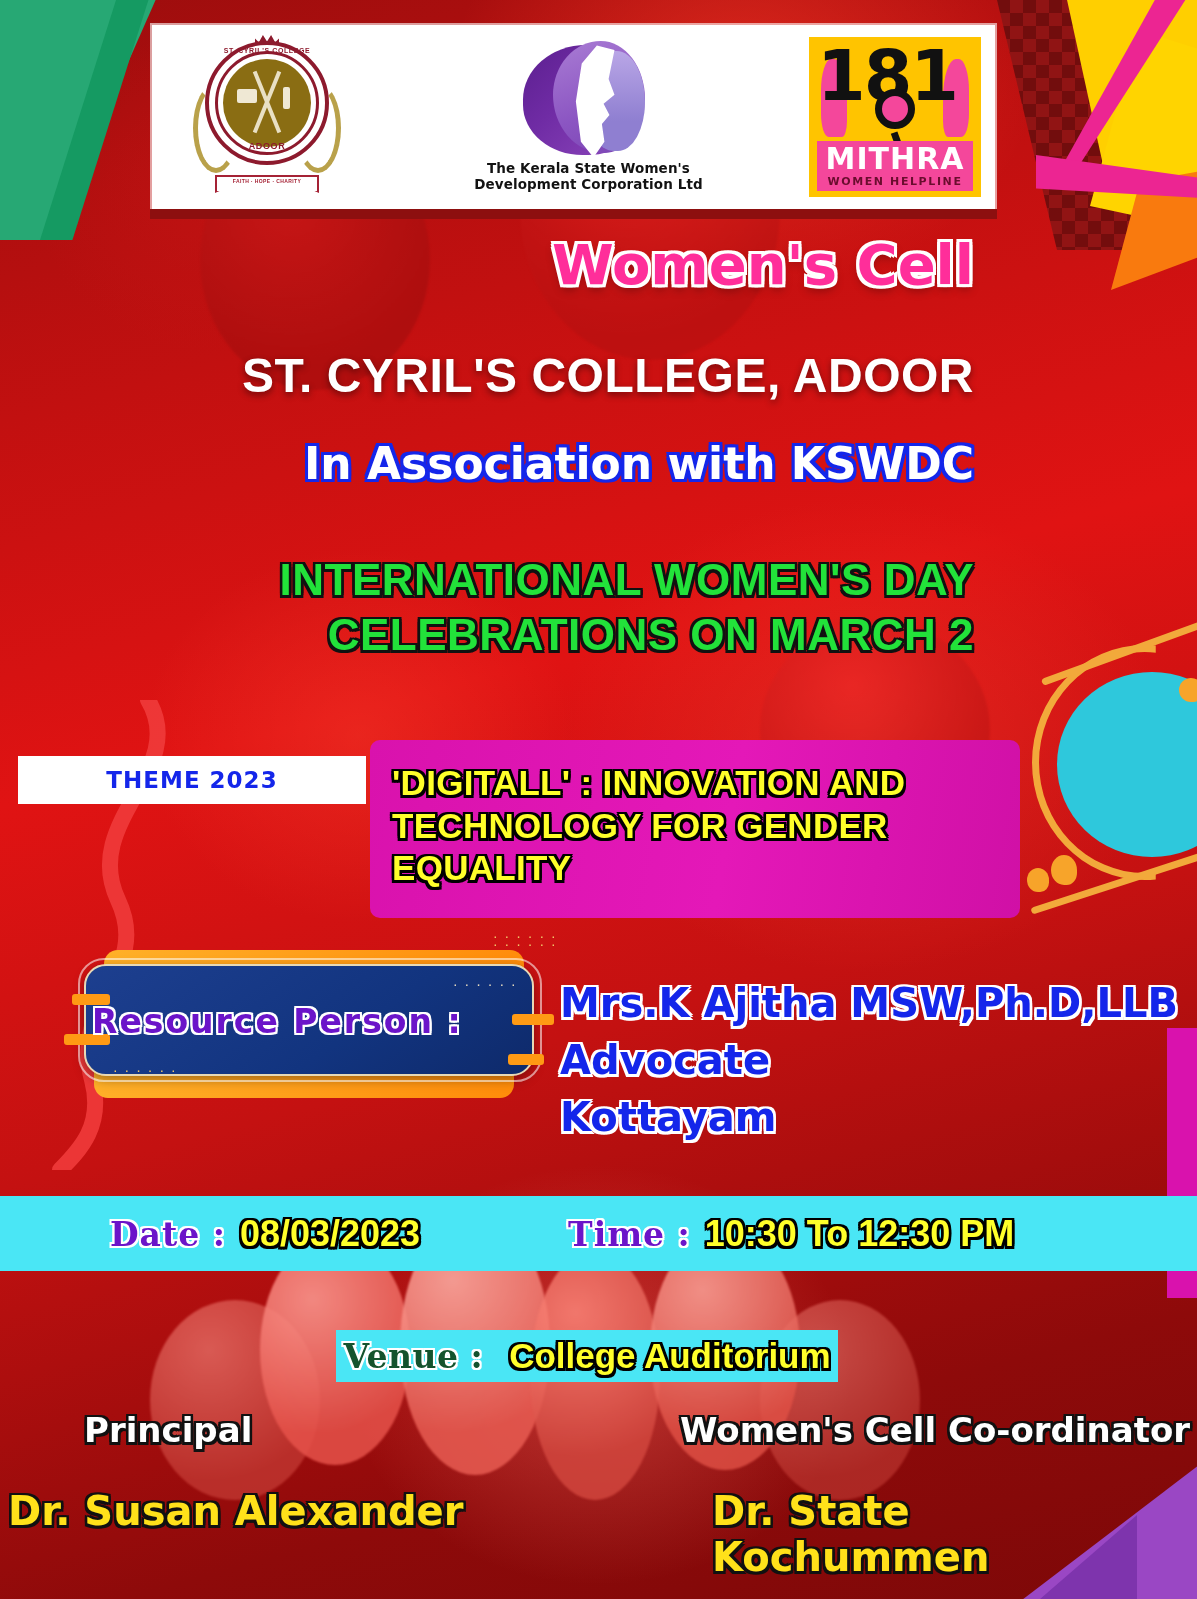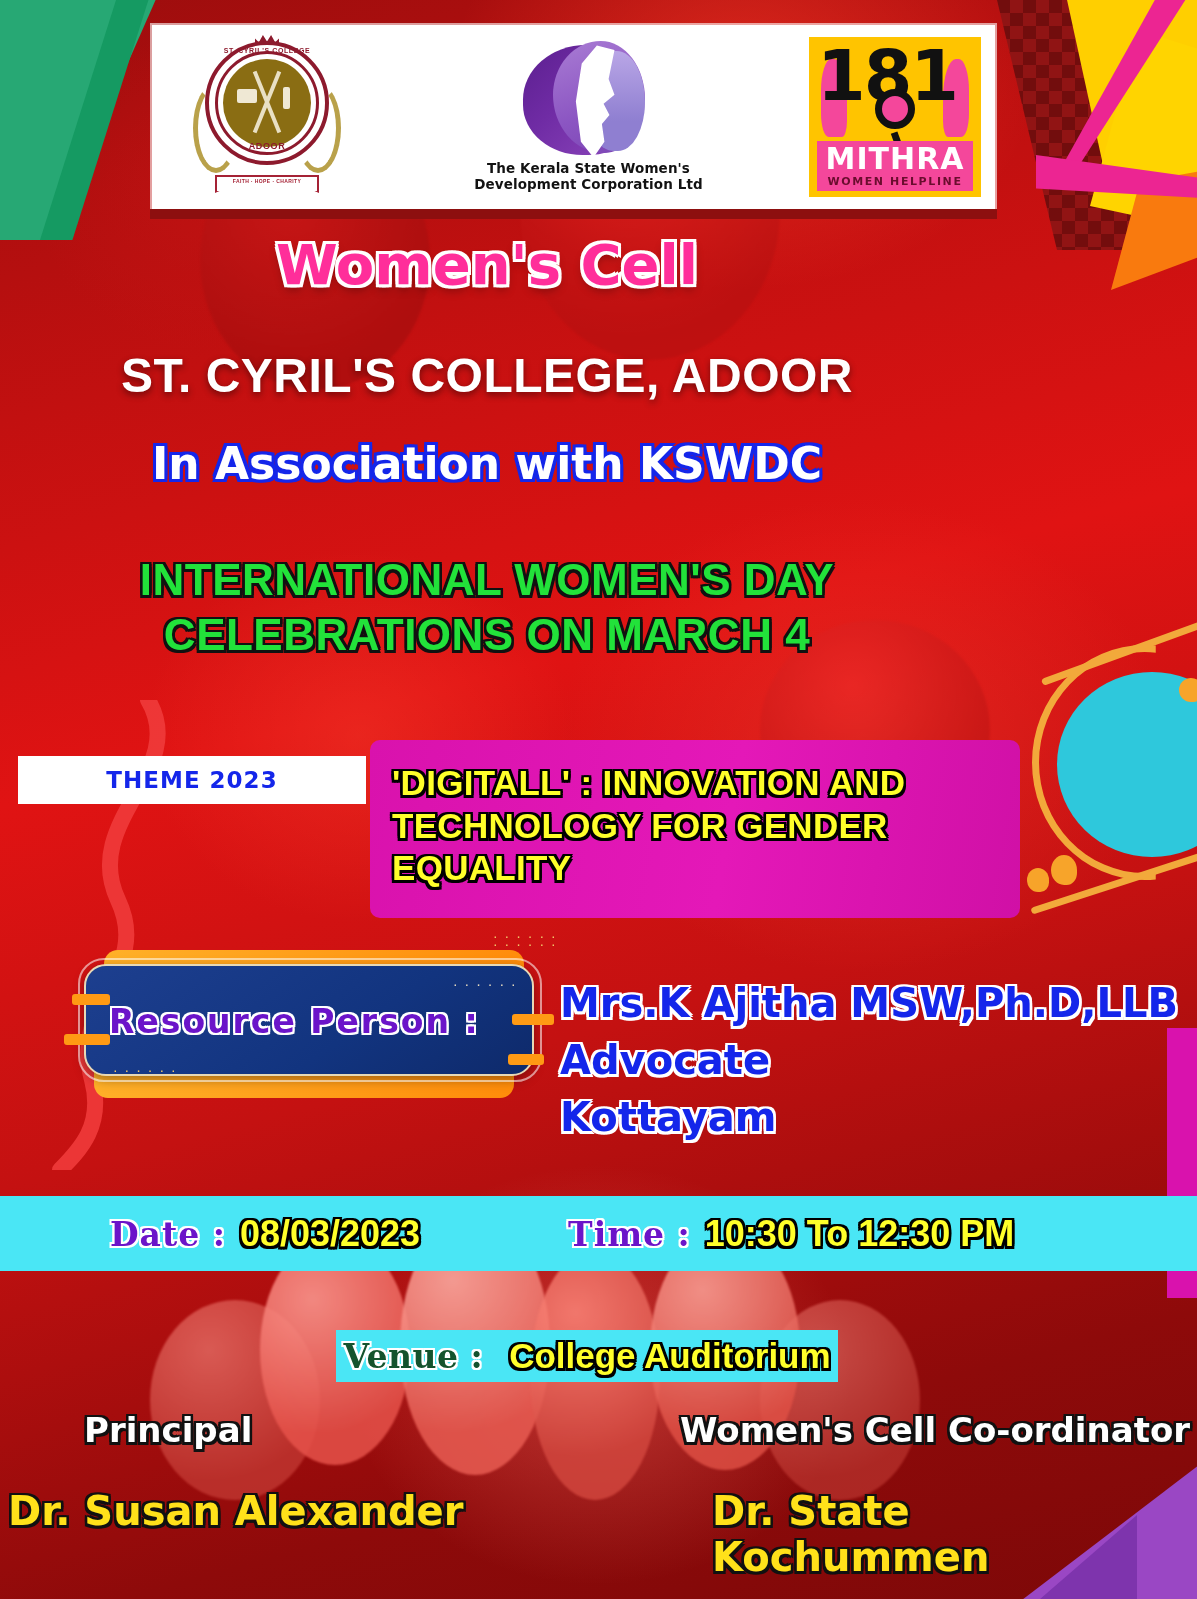--- a/index.html
+++ b/index.html
@@ -246,21 +246,21 @@
   #mithra-name {
     font-size:30px; font-weight:bold; color:#fff; line-height:1.05;
     letter-spacing:1px; font-family:"DejaVu Sans", sans-serif; padding-top:2px;
   }
   #mithra-sub {
     font-size:11px; font-weight:bold; color:#6a0d2e; letter-spacing:1.6px;
     font-family:"DejaVu Sans", sans-serif;
   }
 
   
-  .center { position:absolute; left:0; width:974px; text-align:center; }
+  .center { position:absolute; left:0; width:974px; text-align:right; }
 
   #womens-cell {
     top:232px; font-size:56px; font-weight:bold; color:#ff2e9a;
     font-family:"DejaVu Sans", sans-serif;
     text-shadow:
       -3px -3px 0 #fff, 3px -3px 0 #fff, -3px 3px 0 #fff, 3px 3px 0 #fff,
       0 -3px 0 #fff, 0 3px 0 #fff, -3px 0 0 #fff, 3px 0 0 #fff,
       0 5px 10px rgba(0,0,0,.35);
   }
   #college-name {
@@ -321,21 +321,21 @@
     position:absolute; left:12px; top:14px; width:450px; height:112px;
     background:linear-gradient(145deg,#1d3f8f 0%, #12347f 60%, #0e2a6b 100%);
     border-radius:22px; border:2px solid #e7d9b6;
     box-shadow:0 4px 12px rgba(0,0,0,.35);
   }
   #rp-badge-outline {
     position:absolute; left:6px; top:8px; width:464px; height:124px;
     border:2px solid rgba(255,255,255,.55); border-radius:26px;
   }
   #rp-text {
-    position:absolute; left:37px; top:52px; width:450px;
+    position:absolute; left:20px; top:52px; width:450px;
     font-size:33px; font-weight:bold; color:#6b14c9; letter-spacing:2px;
     font-family:"DejaVu Sans", sans-serif;
     text-shadow:
       -2px -2px 0 #fff, 2px -2px 0 #fff, -2px 2px 0 #fff, 2px 2px 0 #fff,
       0 -2px 0 #fff, 0 2px 0 #fff, -2px 0 0 #fff, 2px 0 0 #fff;
   }
   .rp-tab { position:absolute; height:11px; background:#ff9a14; border-radius:3px; }
   #rp-tab1 { left:0;   top:44px;  width:38px; }
   #rp-tab2 { left:-8px; top:84px;  width:46px; }
   #rp-tab3 { right:-2px; top:64px; width:42px; }
@@ -511,21 +511,21 @@
       </div>
     </div>
   </div>
 
   <div class="center" id="womens-cell">Women's Cell</div>
   <div class="center" id="college-name">ST. CYRIL'S COLLEGE, ADOOR</div>
   <div class="center" id="assoc">In Association with KSWDC</div>
 
   <div class="center" id="iwd">
     <div>INTERNATIONAL WOMEN'S DAY</div>
-    <div>CELEBRATIONS ON MARCH 4</div>
+    <div>CELEBRATIONS ON MARCH 2</div>
   </div>
 
   <div id="theme-label">
     <span>THEME 2023</span>
   </div>
   <div id="theme-box">
     <div id="theme-text">'DIGITALL' : INNOVATION AND TECHNOLOGY FOR GENDER EQUALITY</div>
   </div>
 
   <div id="rp-wrap">

